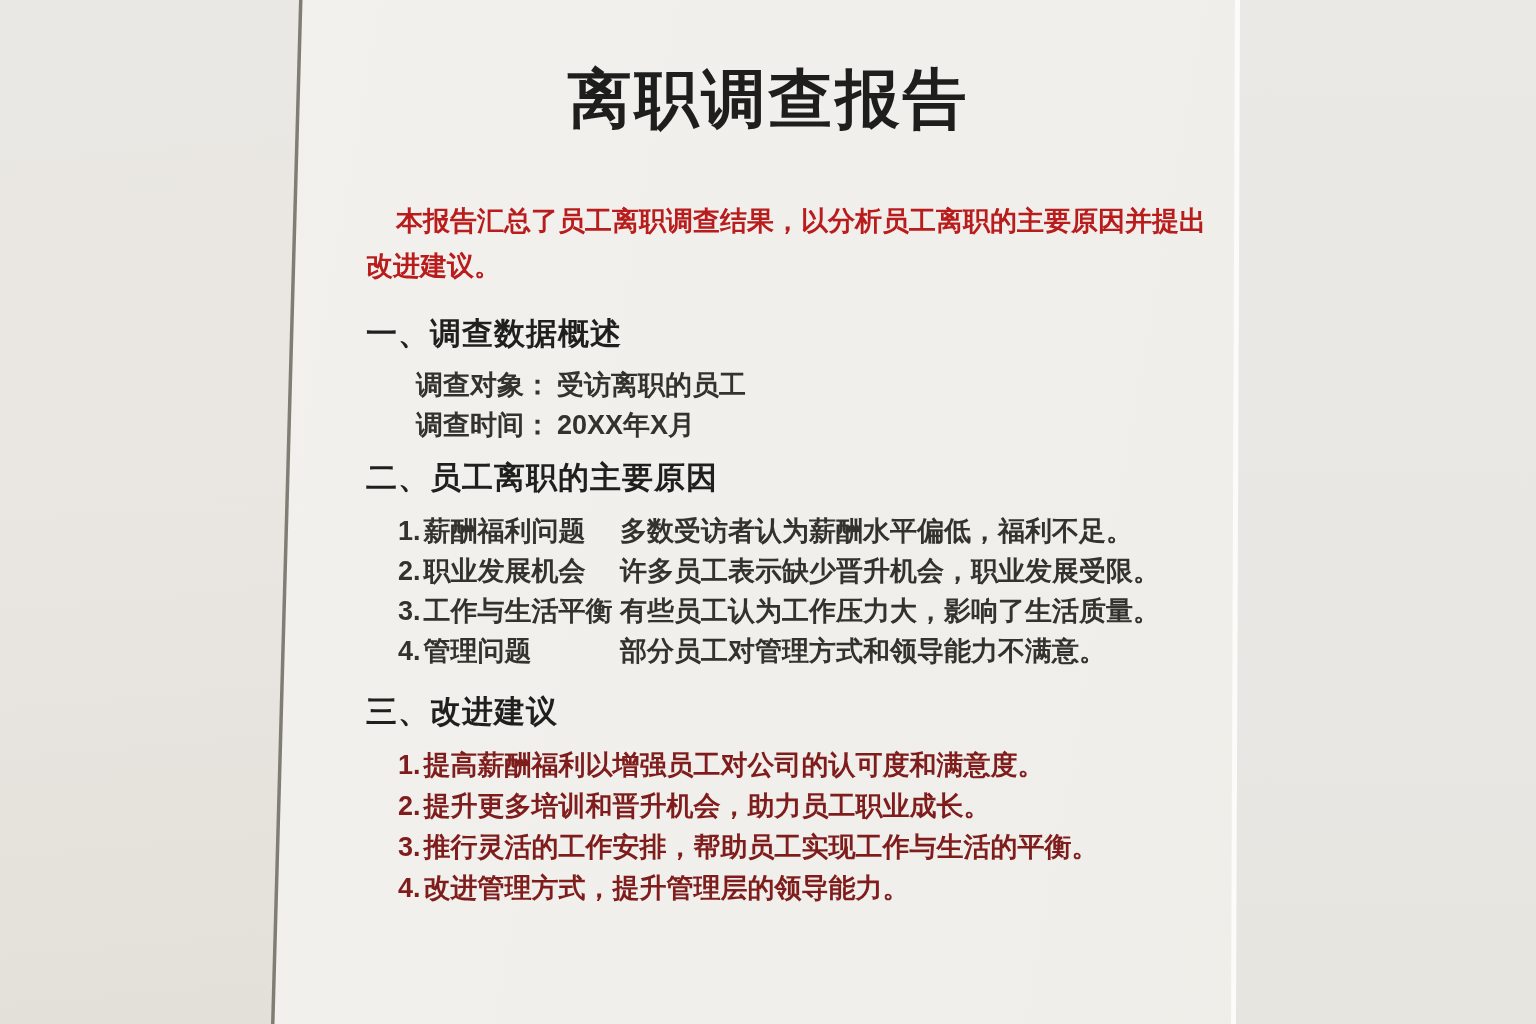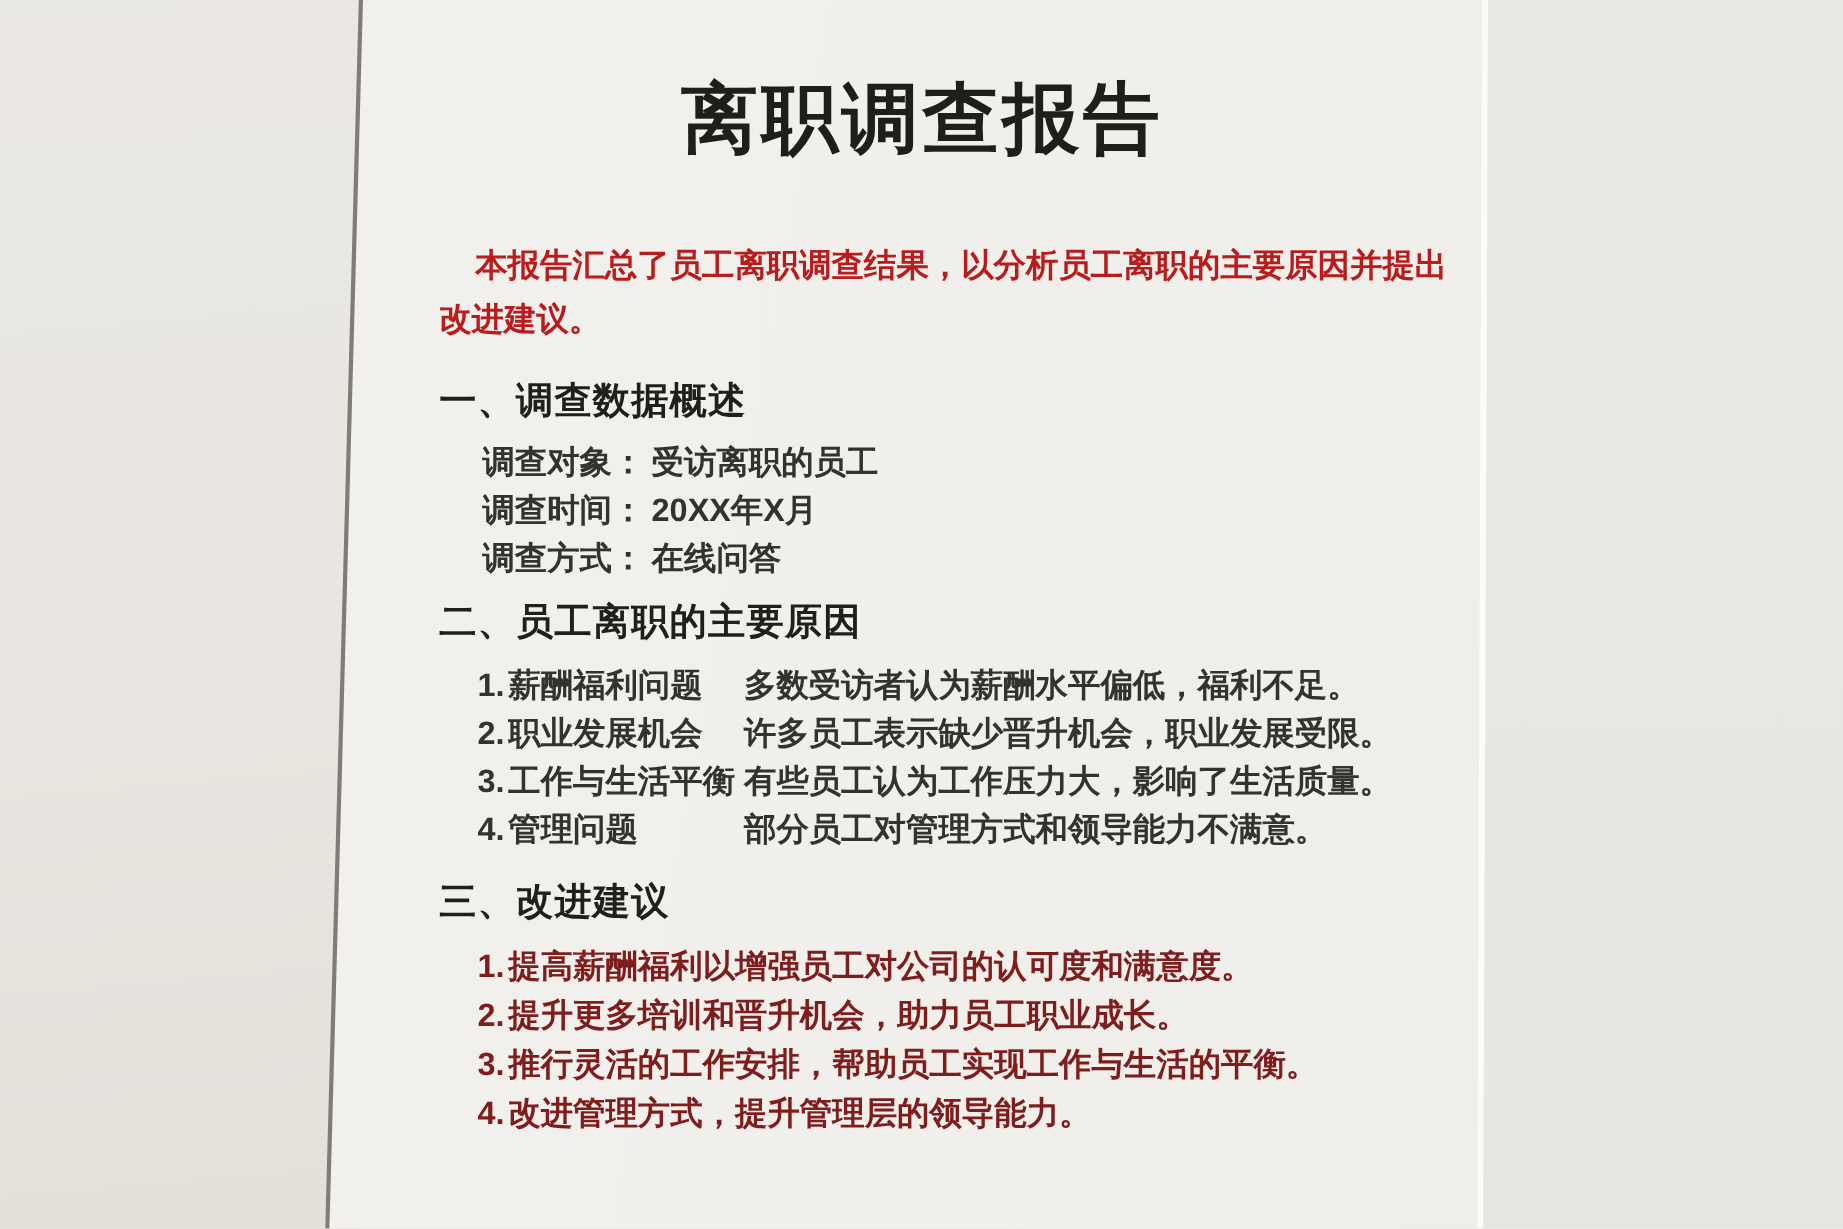--- a/index.html
+++ b/index.html
@@ -68,20 +68,21 @@
   }
   .sec-1 .sec-heading { margin-top: 26px; }
   .sec-2 .sec-heading { margin-top: 14px; }
   .sec-3 .sec-heading { margin-top: 22px; }
 
   .detail-list { margin: 12px 0 0 36px; }
   .detail-row {
     font-size: 27px; line-height: 40px;
     font-weight: bold; color: #33322f;
     white-space: nowrap;
+    margin-left: 14px;
   }
   .detail-row .detail-value { margin-left: 6px; }
 
   .reason-list { margin: 14px 0 0 32px; }
   .reason-row {
     display: flex;
     font-size: 27px; line-height: 40px;
     font-weight: bold; color: #33322f;
   }
   .reason-left { flex: none; min-width: 222px; white-space: nowrap; }
@@ -116,23 +117,20 @@
 
     <div class="sec-1">
       <div class="sec-heading">一、调查数据概述</div>
       <div class="detail-list">
         <div class="detail-row">
           <span class="detail-label">调查对象：</span><span class="detail-value">受访离职的员工</span>
         </div>
         <div class="detail-row">
           <span class="detail-label">调查时间：</span><span class="detail-value">20XX年X月</span>
         </div>
-        <div class="detail-row">
-          <span class="detail-label">调查方式：</span><span class="detail-value">在线问答</span>
-        </div>
       </div>
     </div>
 
     <div class="sec-2">
       <div class="sec-heading">二、员工离职的主要原因</div>
       <div class="reason-list">
         <div class="reason-row">
           <span class="reason-left"><span class="num">1.</span><span>薪酬福利问题</span></span>
           <span class="reason-desc">多数受访者认为薪酬水平偏低，福利不足。</span>
         </div>

